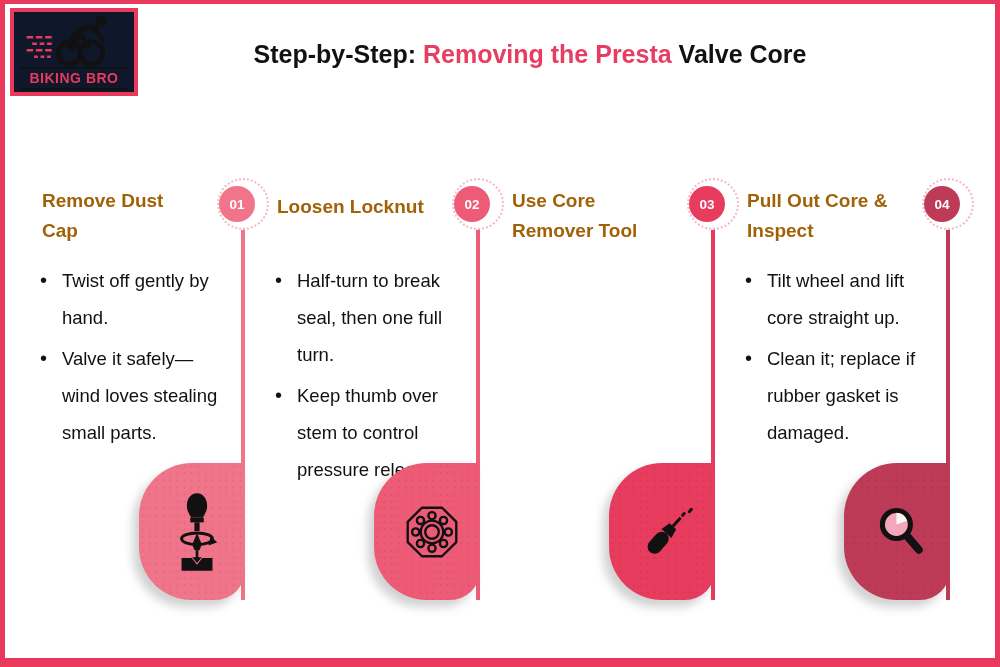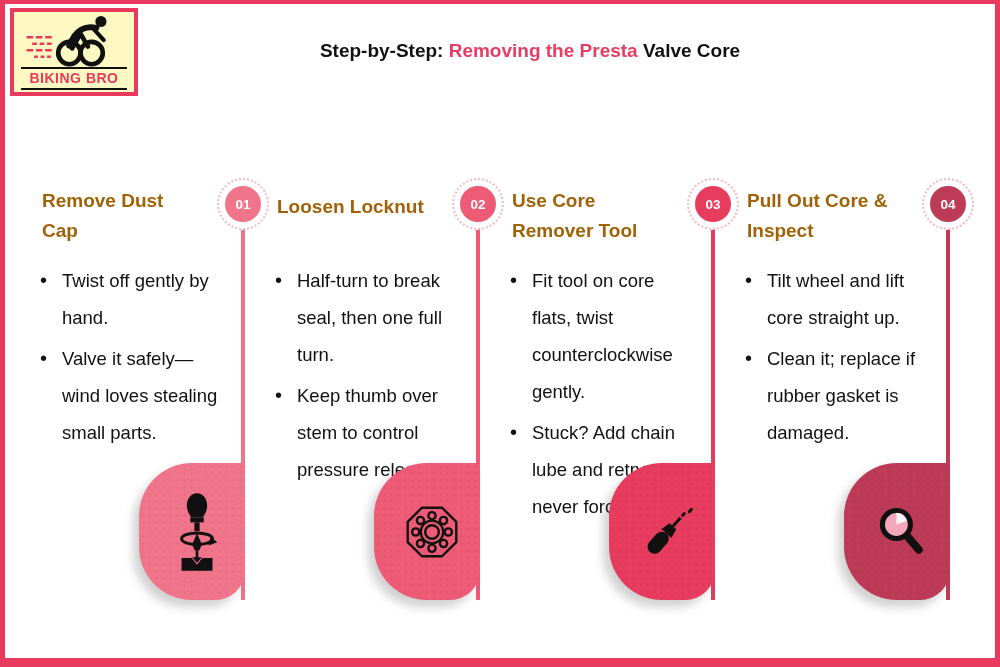--- a/index.html
+++ b/index.html
@@ -4,48 +4,48 @@
 <style>
   html,body{margin:0;padding:0;background:#fff;}
   .canvas{position:relative;width:1000px;height:667px;background:#ffffff;overflow:hidden;
           font-family:"Liberation Sans",sans-serif;color:#111;}
 
   
   .frame{position:absolute;inset:0;border:5px solid #E93A5E;border-top-width:4px;
          border-bottom-width:9px;pointer-events:none;z-index:10;}
 
   
-  .logo-box{position:absolute;left:10px;top:8px;width:128px;height:88px;background:#fef9c3;
+  .logo-box{position:absolute;left:10px;top:8px;width:128px;height:88px;background:#0f172a;
             border:4px solid #E93A5E;z-index:11;box-sizing:border-box;text-align:center;}
   .logo-art{display:block;margin:3px auto 0;}
   .brand{margin:0 7px;font-size:14px;font-weight:800;letter-spacing:.5px;color:#E93A5E;
          border-top:2.5px solid #111;border-bottom:2.5px solid #111;padding:1px 0 2px;}
 
   
   .title{position:absolute;left:150px;top:40px;width:760px;margin:0;text-align:center;
-         font-size:19px;font-weight:800;color:#111;}
+         font-size:25px;font-weight:800;color:#111;}
   .title span{white-space:pre-wrap;}
   .title .hl{color:#E83D62;}
 
   
   .step{position:absolute;top:172px;width:235px;height:440px;}
   .s1{left:8px;--c:#F0748A;}
   .s2{left:243px;--c:#EE5B77;}
   .s3{left:478px;--c:#E83C5F;}
   .s4{left:713px;--c:#BE3B58;}
 
   .step-title{position:absolute;left:34px;top:14px;margin:0;font-size:19px;font-weight:800;
               line-height:1.6;color:#a16207;}
   .s1 .step-title{width:140px;}
   .s2 .step-title{width:192px;top:20px;}
   .s3 .step-title{width:160px;}
   .s4 .step-title{width:150px;}
 
   .badge{position:absolute;right:-26px;top:6px;width:52px;height:52px;border:2px dotted #F6B8C4;
-         border-radius:50%;box-sizing:border-box;display:flex;align-items:center;justify-content:center;
+         border-radius:50%;box-sizing:border-box;display:flex;align-items:center;
          background:#fff;z-index:3;}
   .badge-inner{width:36px;height:36px;border-radius:50%;background:var(--c);color:#fff;
                font-size:13.5px;font-weight:800;display:flex;align-items:center;justify-content:center;}
 
   .bullets{position:absolute;left:30px;top:86px;width:186px;margin:0;padding:0;list-style:none;}
   .bullets li{position:relative;padding-left:24px;font-size:18.5px;line-height:37px;
               overflow-wrap:break-word;margin:4px 0 2px;}
   .s3 .bullets li{overflow-wrap:anywhere;width:156px;}
   .bullets li::before{content:"\2022";position:absolute;left:2px;top:0;font-size:20px;color:#111;}
 
@@ -143,24 +143,20 @@
         </g>
       </svg>
     </div>
   </section>
 
   <section class="step s3">
     <h2 class="step-title">Use Core Remover Tool</h2>
     <div class="badge">
       <span class="badge-inner">03</span>
     </div>
-    <ul class="bullets">
-      <li>Fit tool on core flats, twist counterclockwise gently.</li>
-      <li>Stuck? Add chain lube and retry—never force it.</li>
-    </ul>
     <div class="tline"></div>
     <div class="blob">
       <svg width="72" height="76" viewBox="-8 -12 80 86">
         <g transform="rotate(42 32 32)" fill="#111">
           <rect x="33" y="-8" width="3.4" height="7" rx="1.7"></rect>
           <rect x="30.2" y="1" width="3.4" height="6" rx="1.7"></rect>
           <rect x="30.3" y="9" width="3.4" height="13"></rect>
           <path d="M27 22 L37 22 L39.5 33 L24.5 33 Z"></path>
           <rect x="24" y="33" width="16" height="28" rx="8"></rect>
         </g>

